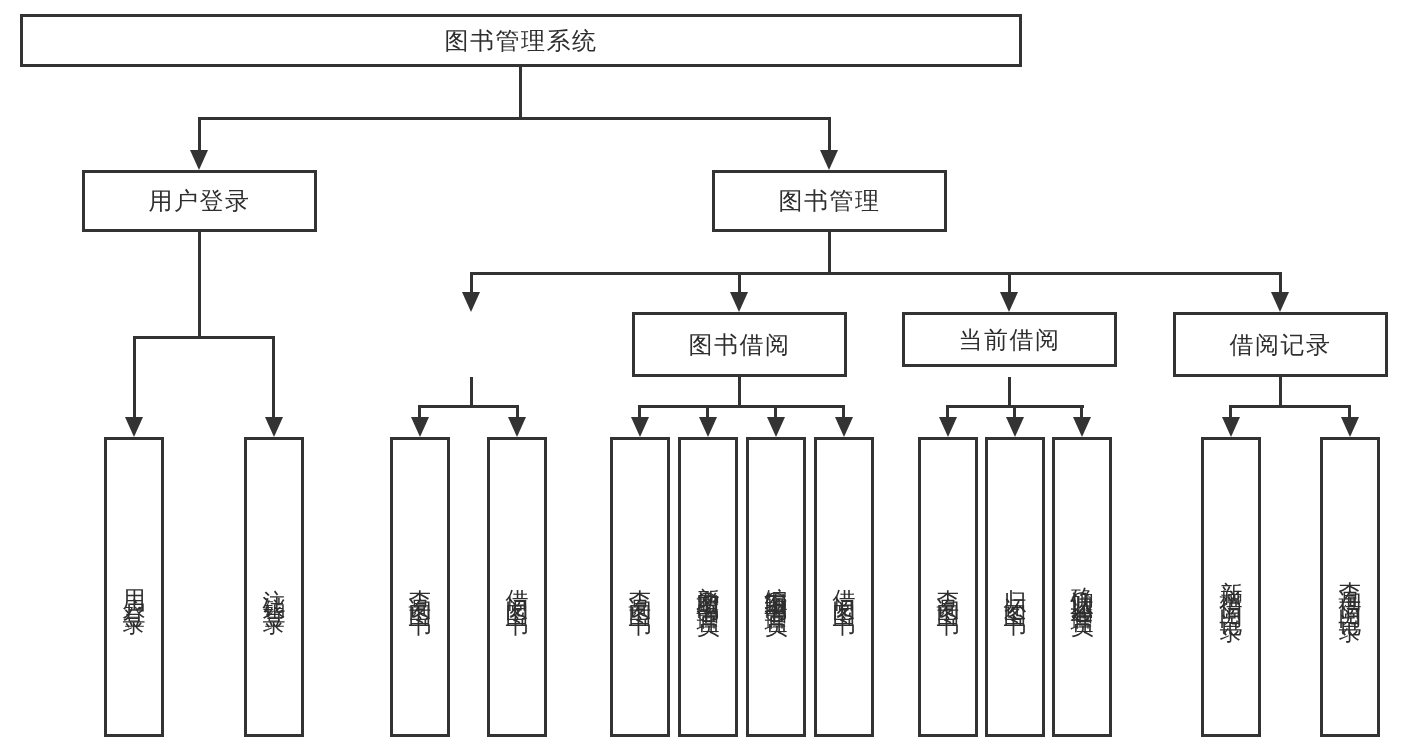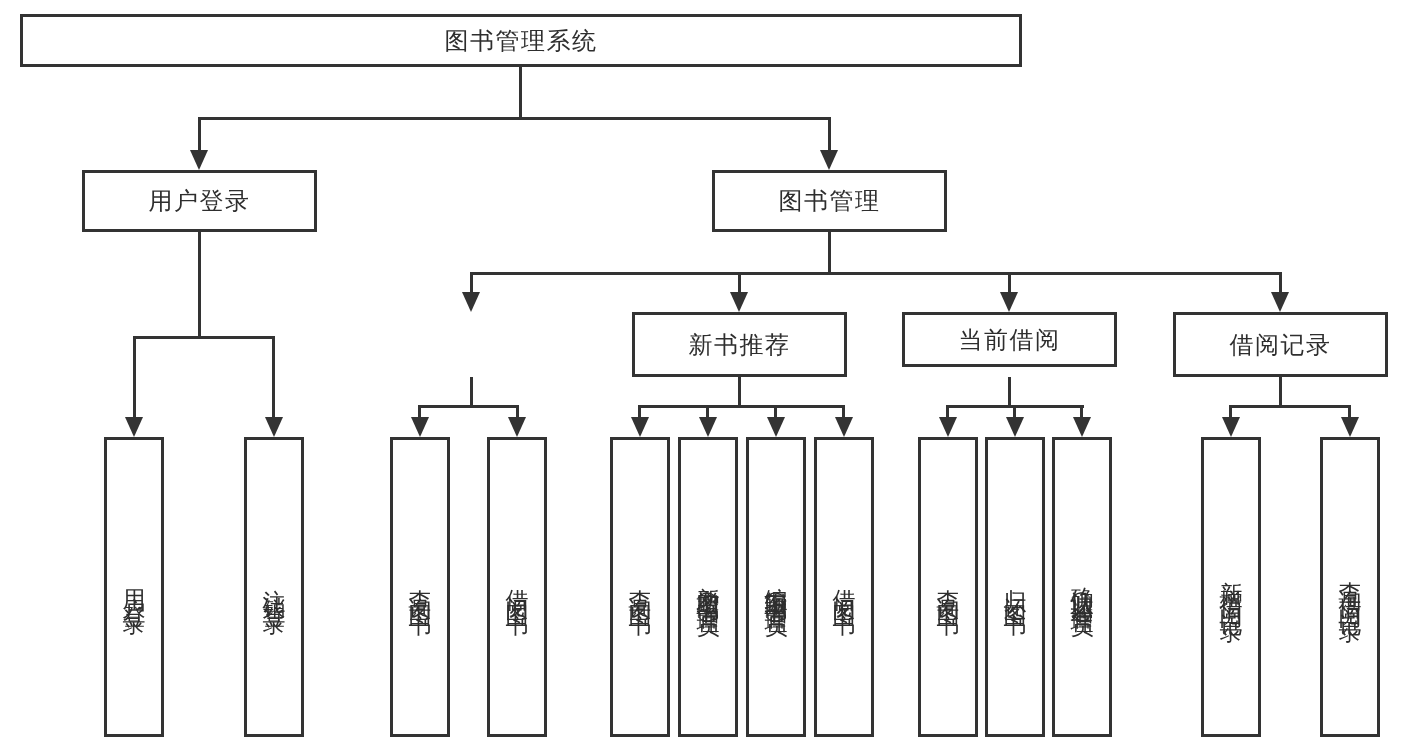--- a/index.html
+++ b/index.html
@@ -34,21 +34,21 @@
 </head>
 <body>
 
 <div class="canvas">
 
   <div class="hbox" style="left:20px;top:14px;width:1002px;height:53px;">图书管理系统</div>
 
   <div class="hbox" style="left:82px;top:170px;width:235px;height:62px;">用户登录</div>
   <div class="hbox" style="left:712px;top:170px;width:235px;height:62px;">图书管理</div>
 
-  <div class="hbox" style="left:632px;top:312px;width:215px;height:65px;">新书推荐</div>
+  <div class="hbox" style="left:632px;top:312px;width:215px;height:65px;">图书借阅</div>
   <div class="hbox" style="left:902px;top:312px;width:215px;height:55px;">当前借阅</div>
   <div class="hbox" style="left:1173px;top:312px;width:215px;height:65px;">借阅记录</div>
 
   <div class="vbox" style="left:104px;top:437px;width:60px;height:300px;">用户登录</div>
   <div class="vbox" style="left:244px;top:437px;width:60px;height:300px;">注销登录</div>
 
   <div class="vbox" style="left:390px;top:437px;width:60px;height:300px;">查询图书</div>
   <div class="vbox" style="left:487px;top:437px;width:60px;height:300px;">借阅图书</div>
 
   <div class="vbox" style="left:610px;top:437px;width:60px;height:300px;">查询图书</div>

